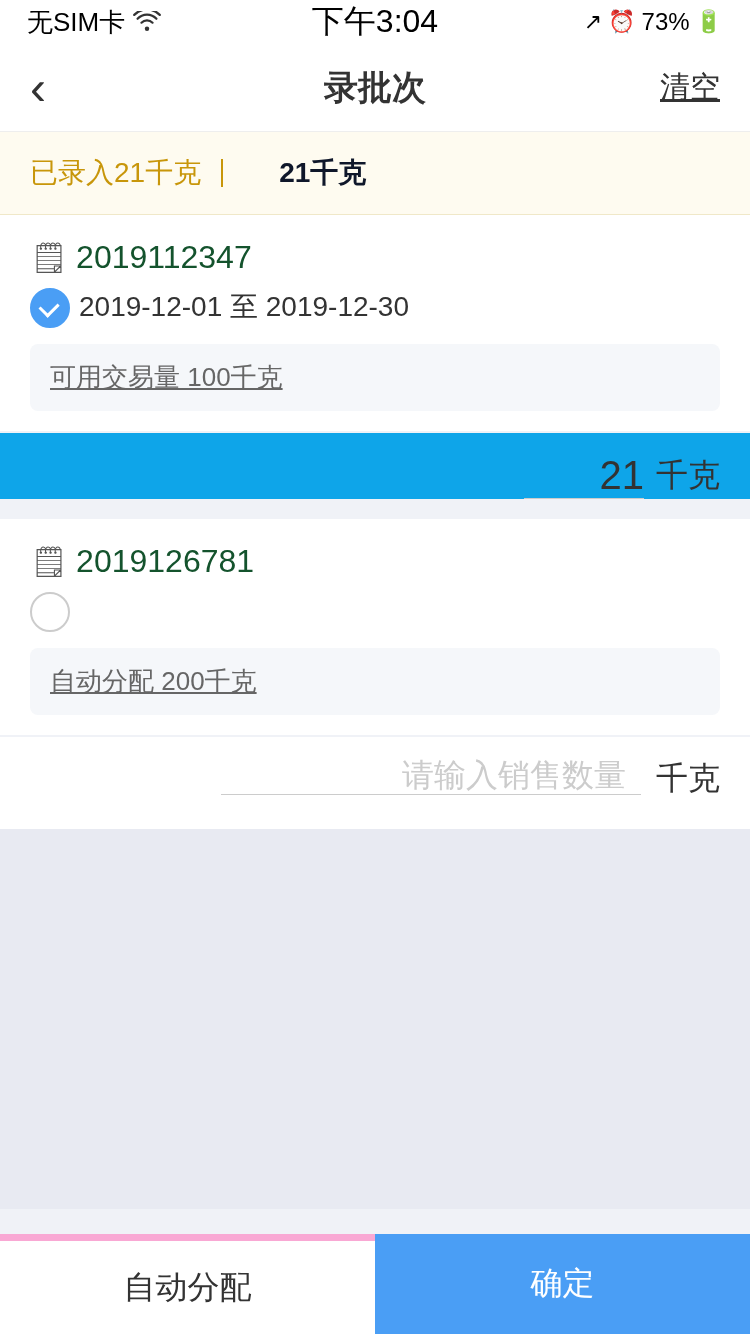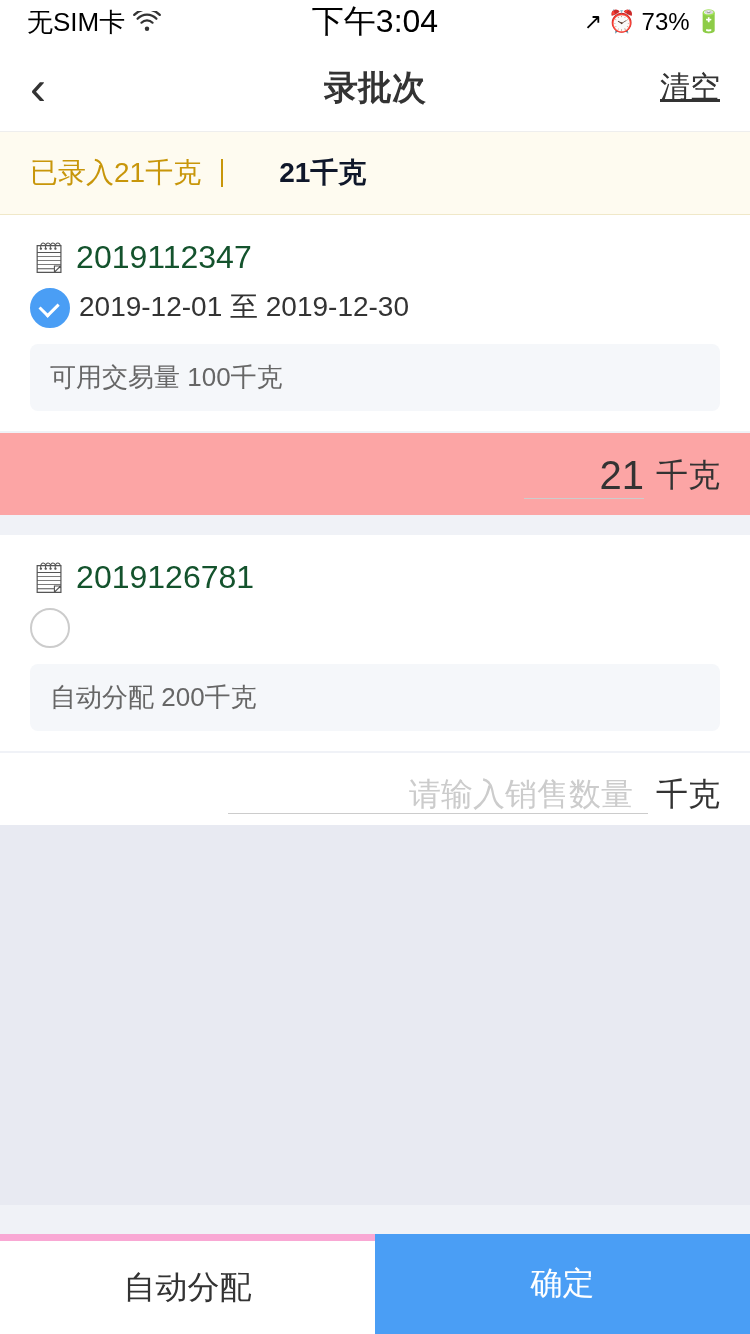--- a/index.html
+++ b/index.html
@@ -155,54 +155,55 @@
       font-size: 28px;
       color: #333;
     }
     .batch-availability {
       background: #f5f7fa;
       border-radius: 8px;
       padding: 16px 20px;
       font-size: 26px;
       color: #666;
       margin-left: 0;
+      text-decoration: underline;
     }
 
     
     .quantity-row {
       display: flex;
       align-items: center;
       justify-content: flex-end;
-      padding: 20px 30px 16px 30px;
-      background: #fca5a5;
+      padding: 20px 30px 0 30px;
+      background: #0ea5e9;
       gap: 12px;
     }
     .quantity-value {
       font-size: 40px;
       color: #333;
       font-weight: 400;
     }
     .quantity-unit {
       font-size: 32px;
       color: #333;
     }
     .quantity-underline {
       border-bottom: 1.5px solid #ccc;
       min-width: 120px;
       text-align: right;
     }
 
     
     .input-row {
       display: flex;
-      align-items: center;
+      align-items: flex-start;
       justify-content: flex-end;
-      padding: 20px 30px 8px 30px;
-      background: #fff;
-      gap: 8px;
+      padding: 20px 30px 28px 30px;
+      background: #fff;
+      gap: 15px;
     }
     .quantity-input {
       border: none;
       border-bottom: 1.5px solid #ccc;
       font-size: 32px;
       color: #999;
       text-align: right;
       min-width: 200px;
       background: transparent;
       outline: none;

